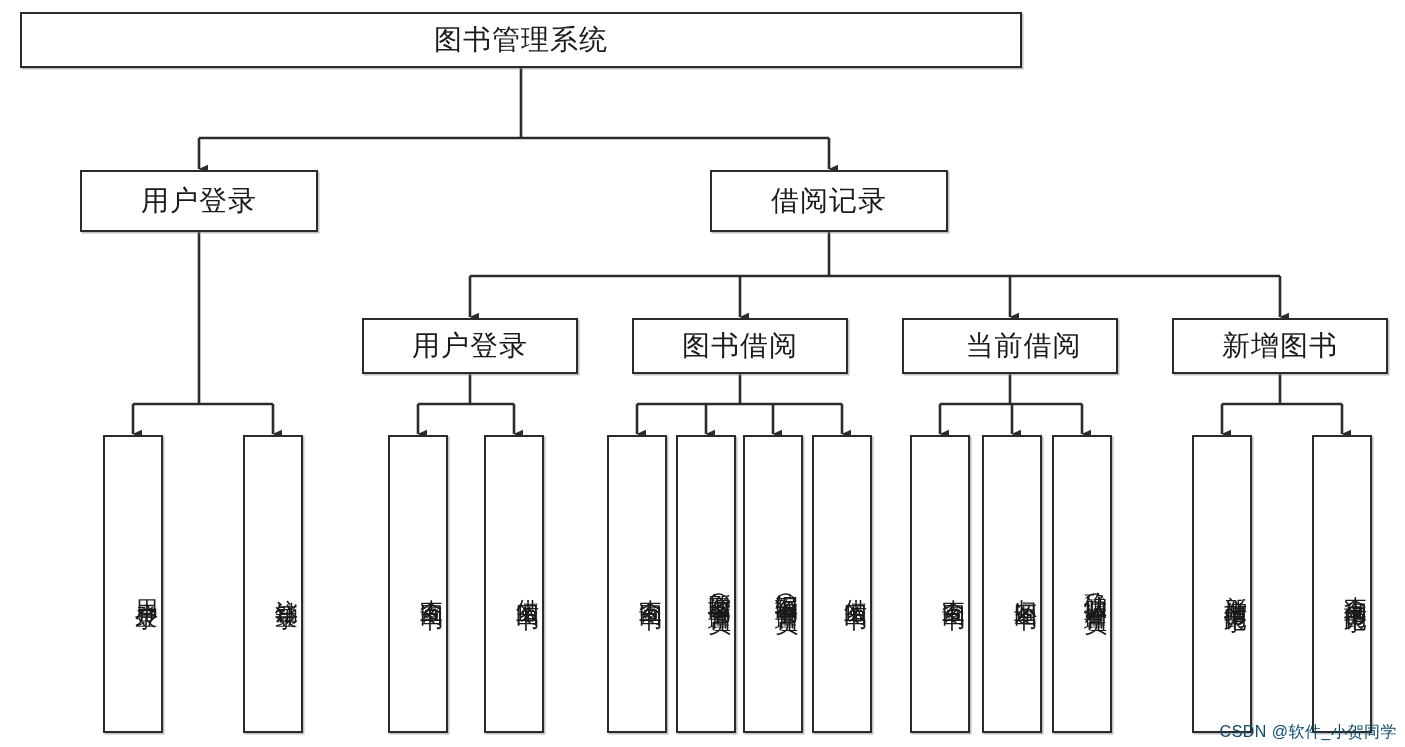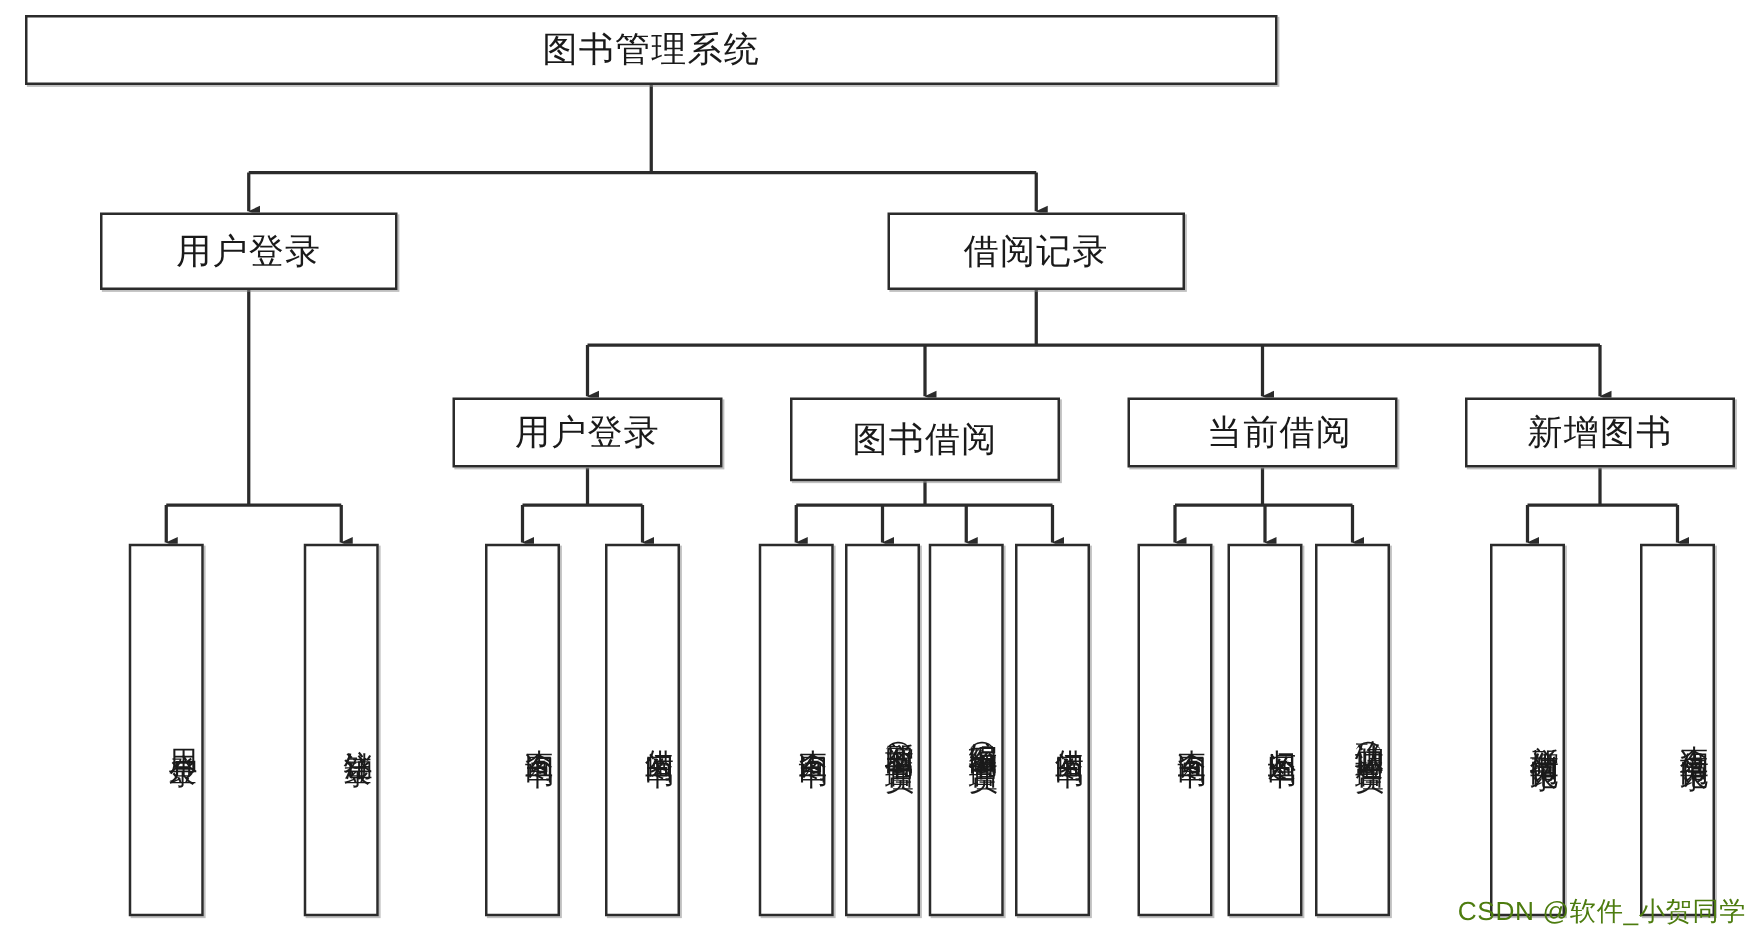--- a/index.html
+++ b/index.html
@@ -56,22 +56,22 @@
   }
   .node.vert .vtext {
     writing-mode: vertical-rl;
     text-orientation: upright;
     display: block;
   }
   .watermark {
     position: absolute;
     right: 8px;
     bottom: 4px;
-    font-size: 21px;
-    color: #4d7c0f;
+    font-size: 16px;
+    color: #0c4a6e;
     letter-spacing: 0.5px;
     white-space: nowrap;
     font-family: "Liberation Sans", "DejaVu Sans", sans-serif;
   }
 </style>
 </head>
 <body>
 
 <div id="canvas">
   <svg id="wires" viewBox="0 0 1405 747">
@@ -123,21 +123,21 @@
       </div>
       <div class="node horiz" id="node-login" style="left: 80px; top: 170px; width: 238px; height: 62px;">
         <span class="htext">用户登录</span>
       </div>
       <div class="node horiz" id="node-bookmgmt" style="left: 710px; top: 170px; width: 238px; height: 62px;">
         <span class="htext">借阅记录</span>
       </div>
       <div class="node horiz" id="node-newbook" style="left: 362px; top: 318px; width: 216px; height: 56px;">
         <span class="htext">用户登录</span>
       </div>
-      <div class="node horiz" id="node-borrow" style="left: 632px; top: 318px; width: 216px; height: 67px;">
+      <div class="node horiz" id="node-borrow" style="left: 632px; top: 318px; width: 216px; height: 56px;">
         <span class="htext">图书借阅</span>
       </div>
       <div class="node horiz" id="node-current" style="left: 902px; top: 318px; width: 216px; height: 56px; padding-left: 27px;">
         <span class="htext">当前借阅</span>
       </div>
       <div class="node horiz" id="node-records" style="left: 1172px; top: 318px; width: 216px; height: 56px;">
         <span class="htext">新增图书</span>
       </div>
       <div class="node vert" id="node-leaf-login-1" style="left: 103px; top: 435px; width: 60px; height: 298px;">
         <span class="vtext">用户登录</span>

